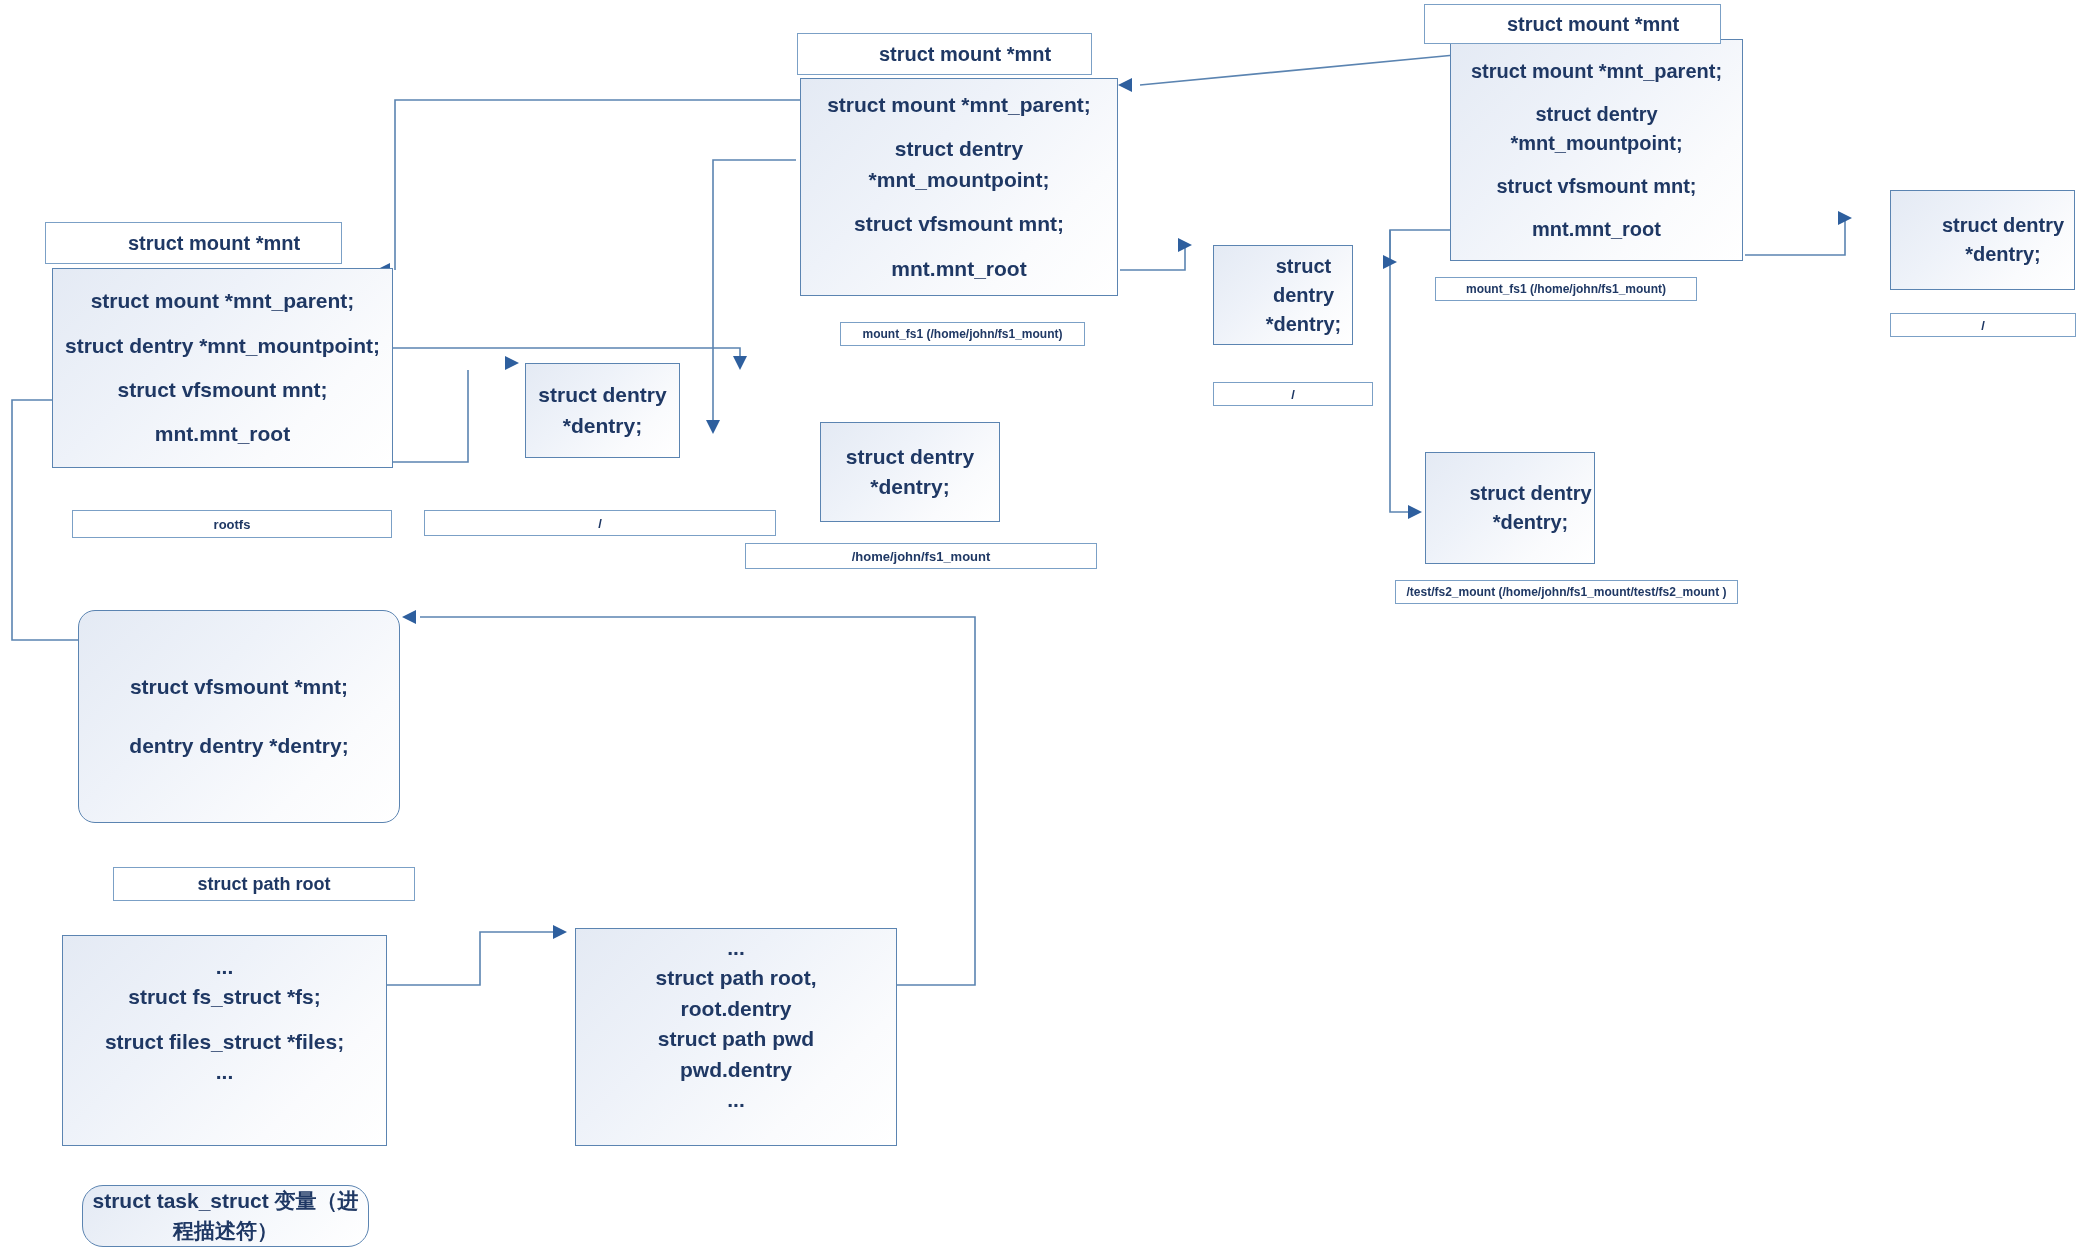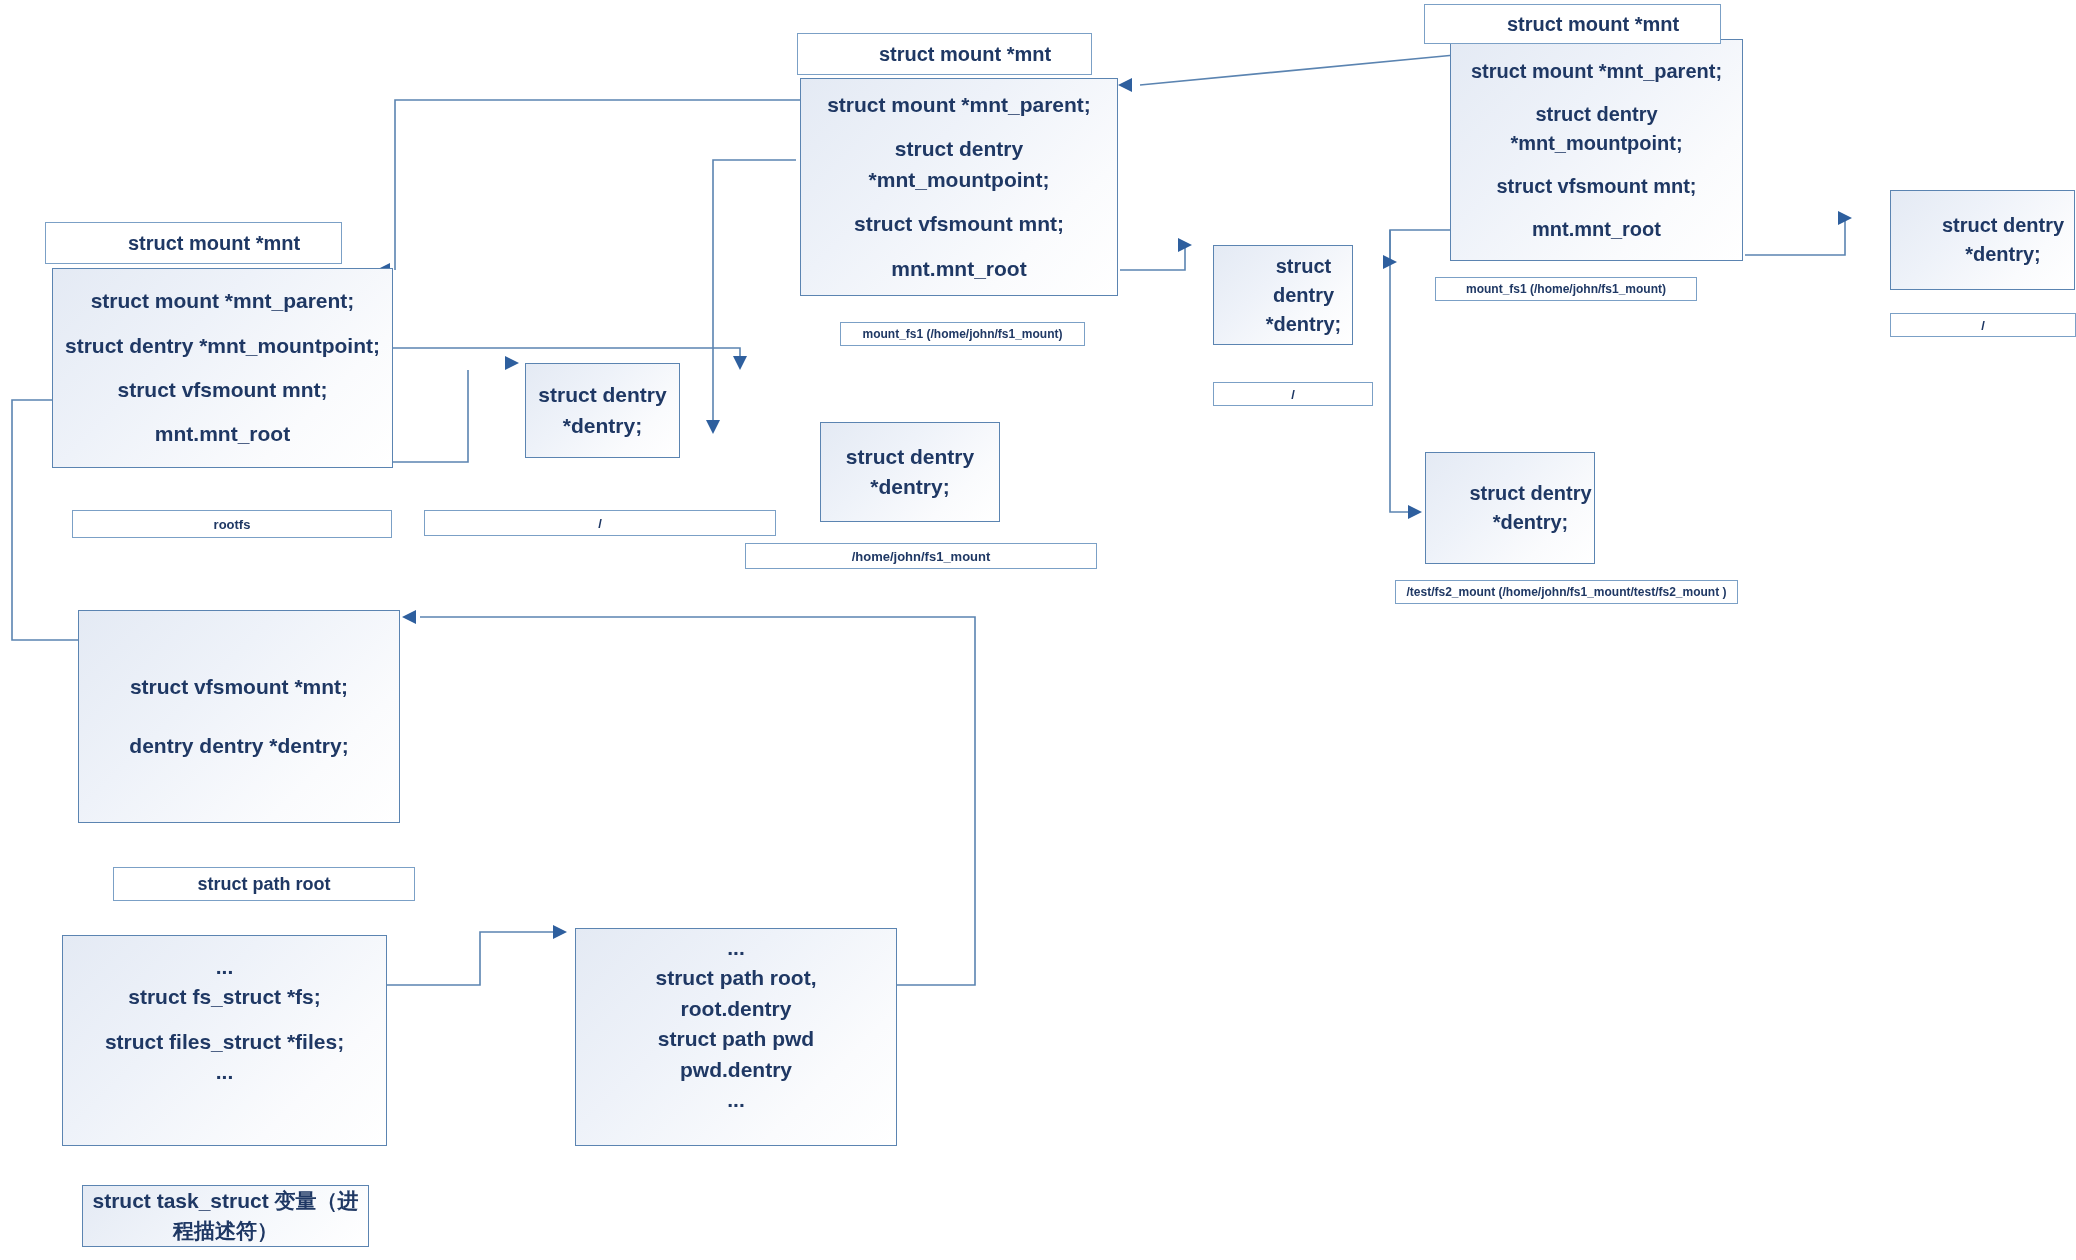--- a/index.html
+++ b/index.html
@@ -15,20 +15,21 @@
     display:flex;
     flex-direction:column;
     align-items:center;
     justify-content:center;
     text-align:center;
     line-height:1.45;
     background:linear-gradient(135deg,#e4eaf4 0%,#eef2f9 38%,#fafbfd 75%,#ffffff 100%);
   }
   .plain{
     background:#ffffff;
+    border-radius:21px;
   }
   .caption{
     position:absolute;
     box-sizing:border-box;
     border:1px solid #7ba0c6;
     background:#ffffff;
     color:#1f3864;
     font-weight:bold;
     display:flex;
     align-items:center;
@@ -197,21 +198,21 @@
   </div>
 
   <div class="box f20" style="left:1425px;top:452px;width:170px;height:112px;">
     <span class="rowtxt">struct dentry</span>
     <span class="rowtxt">*dentry;</span>
   </div>
   <div class="caption f12" style="left:1395px;top:580px;width:343px;height:24px;">
     <span>/test/fs2_mount  (/home/john/fs1_mount/test/fs2_mount )</span>
   </div>
 
-  <div class="box f21" style="left:78px;top:610px;width:322px;height:213px;padding:0 10px;">
+  <div class="box f21" style="left:78px;top:610px;width:322px;height:213px;padding:0 10px;border-radius:17px;">
     <span class="rowtxt">struct vfsmount *mnt;</span>
     <div class="sp"></div>
     <div class="sp"></div>
     <span class="rowtxt">dentry dentry *dentry;</span>
   </div>
   <div class="caption f18" style="left:113px;top:867px;width:302px;height:34px;">
     <span>struct path root</span>
   </div>
 
   <div class="box f21" style="left:62px;top:935px;width:325px;height:211px;padding:4px 8px;">

